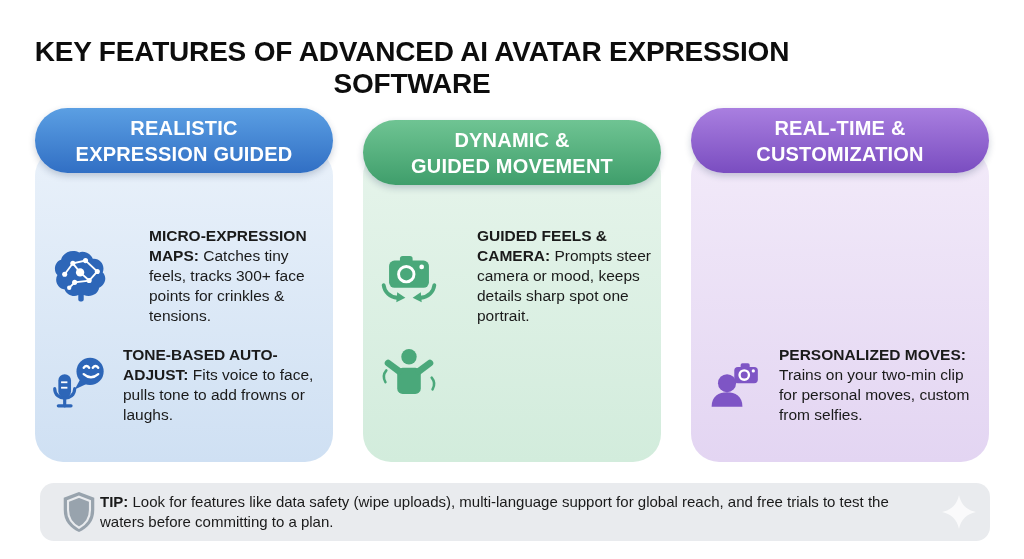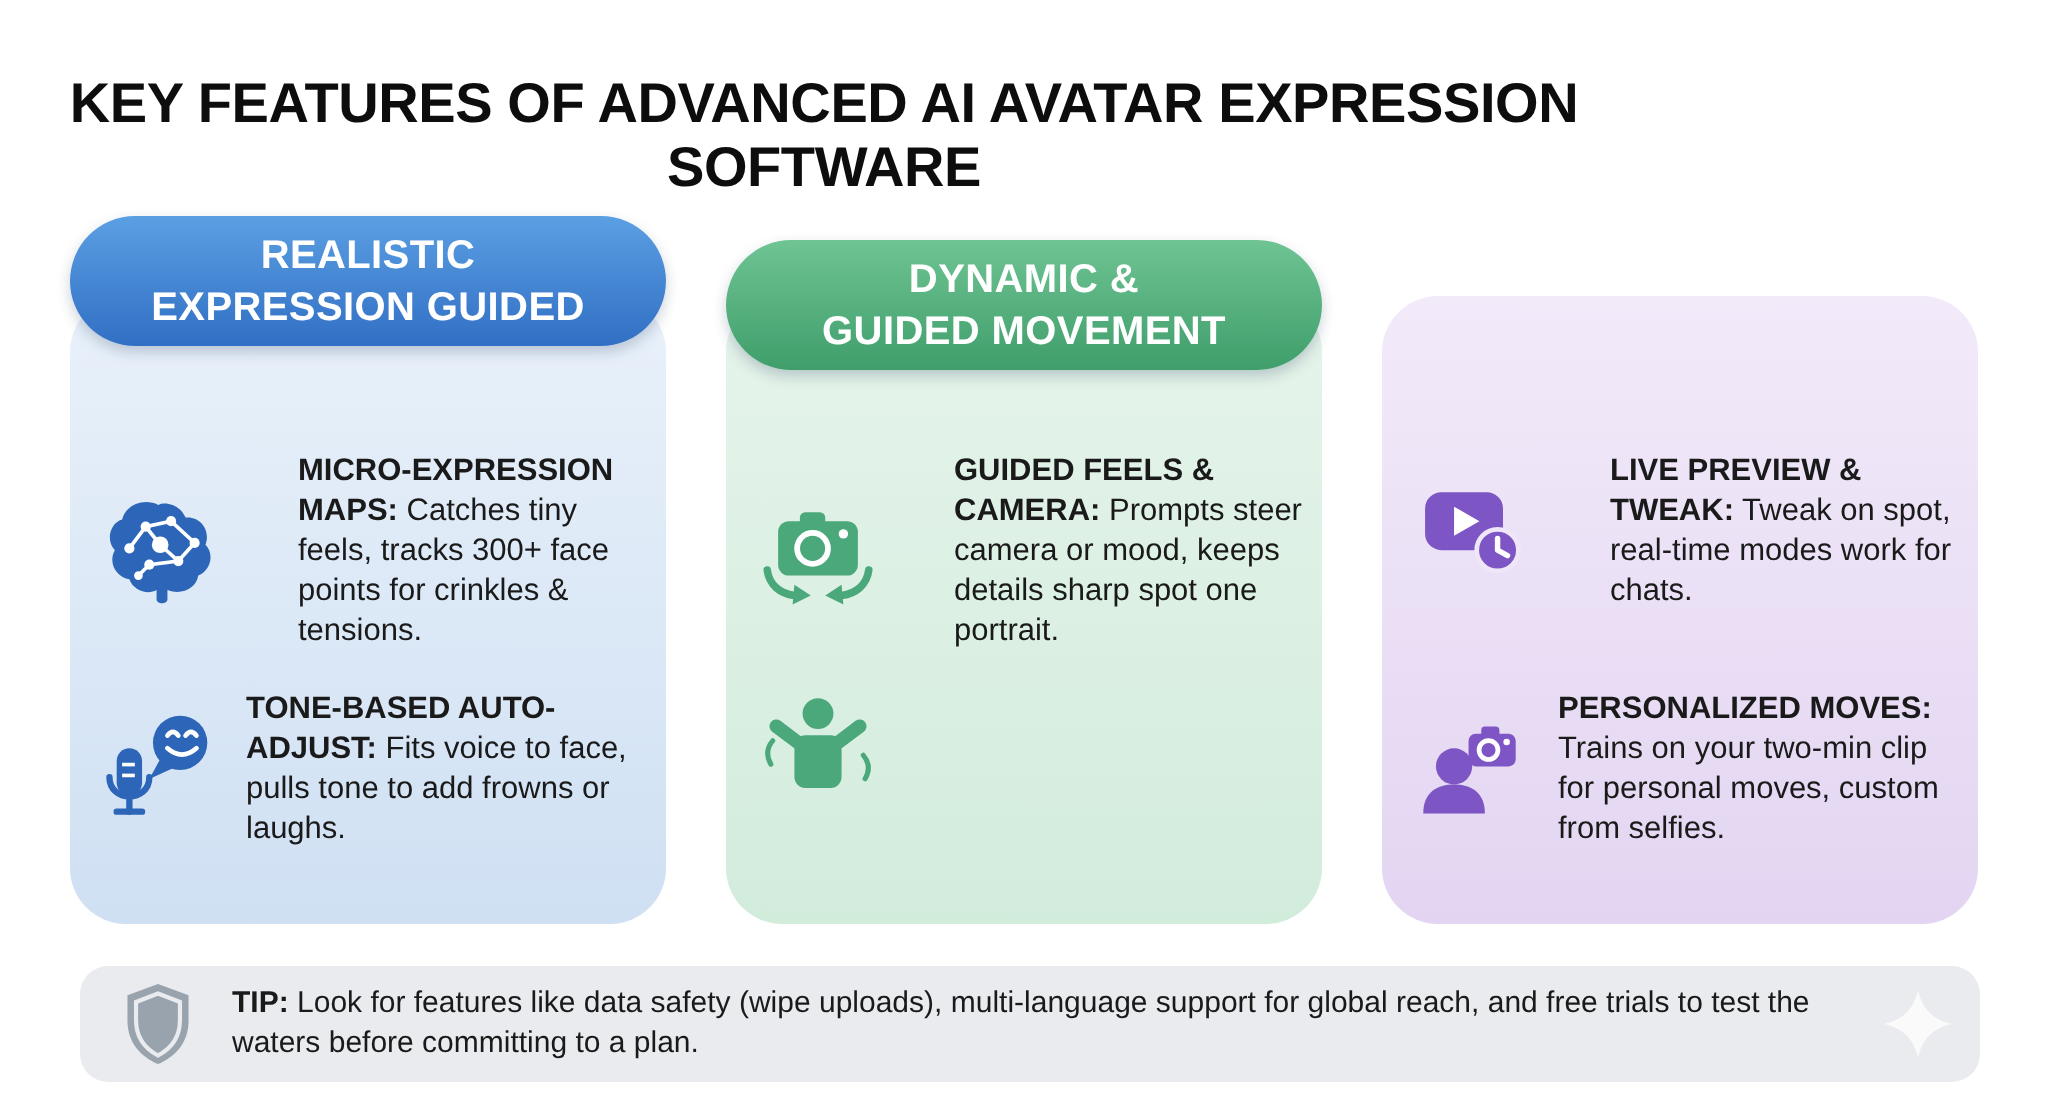--- a/index.html
+++ b/index.html
@@ -29,21 +29,21 @@
   .feature {
     position:absolute; left:14px; right:10px; display:flex; align-items:center; gap:10px;
   }
   .feature.first  { top:118px;gap:36px; }
   .feature.second { top:237px; }
   .ficon { flex:0 0 64px; width:64px; display:flex; align-items:center; justify-content:center; }
   .ftext { font-size:15.5px; line-height:20px; color:#1a1a1a; }
   .b { font-weight:700; }
   .tip {
     position:absolute; left:40px; top:483px; width:950px; height:58px; background:#e9ebee;
-    border-radius:14px; display:flex; align-items:center; padding:0 54px 0 18px; box-sizing:border-box; gap:16px;
+    border-radius:14px; display:flex; align-items:center; padding:0 54px 0 18px; box-sizing:border-box; 
   }
   .tip-text { font-size:15px; line-height:20px; color:#1a1a1a; }
   .tip-sparkle { position:absolute; right:14px; top:12px; }
   svg { display:block; }
 </style>
 </head>
 <body>
 
 <div class="canvas">
 
@@ -126,30 +126,23 @@
             <line x1="43" y1="29" x2="55" y2="20" stroke="#4aa87a" stroke-width="7.5" stroke-linecap="round"></line>
             <path d="M7 28 Q2 34 6 41" fill="none" stroke="#4aa87a" stroke-width="2.8" stroke-linecap="round"></path>
             <path d="M57 36 Q62 42 58 49" fill="none" stroke="#4aa87a" stroke-width="2.8" stroke-linecap="round"></path>
           </svg>
         </span>
       </div>
     </div>
 
     <div class="panel purple">
       <div class="panel-bg"></div>
-      <div class="feature first">
-        <span class="ficon">
-          <svg width="58" height="58" viewBox="0 0 64 64">
-            <rect x="5" y="10" width="43" height="32" rx="9" fill="#7e55c5"></rect>
-            <path d="M21 18 L21 34 L35 26 Z" fill="#ffffff"></path>
-            <circle cx="45" cy="42" r="11.5" fill="#7e55c5" stroke="#efe6f8" stroke-width="2.6"></circle>
-            <path d="M45 35.5 V42 L50.5 45" fill="none" stroke="#ffffff" stroke-width="3" stroke-linecap="round" stroke-linejoin="round"></path>
-          </svg>
-        </span>
-        <span class="ftext"><span class="b">LIVE PREVIEW &amp; TWEAK:</span> <span>Tweak on spot, real-time modes work for chats.</span></span>
+      <div class="pill">
+        <span>REAL-TIME &amp;</span>
+        <span>CUSTOMIZATION</span>
       </div>
       <div class="feature second">
         <span class="ficon">
           <svg width="58" height="58" viewBox="0 0 64 64">
             <circle cx="21" cy="30" r="10" fill="#7e55c5"></circle>
             <path d="M4 56 C4 44 12 40 21 40 C30 40 38 44 38 56 Z" fill="#7e55c5"></path>
             <rect x="36" y="8" width="10" height="7" rx="2" fill="#7e55c5"></rect>
             <rect x="29" y="12" width="26" height="18" rx="4" fill="#7e55c5"></rect>
             <circle cx="40" cy="21" r="5.2" fill="none" stroke="#ffffff" stroke-width="2.6"></circle>
             <circle cx="50" cy="16.5" r="1.8" fill="#ffffff"></circle>

